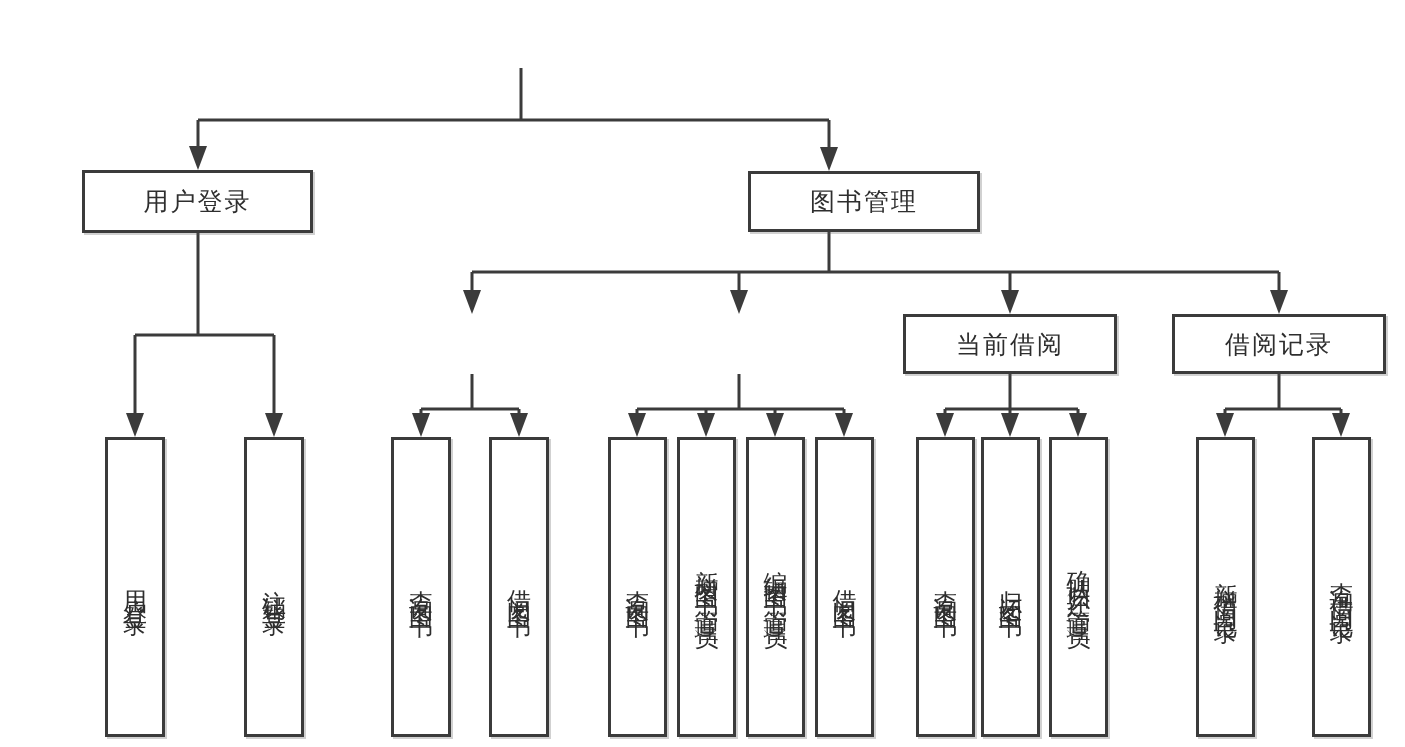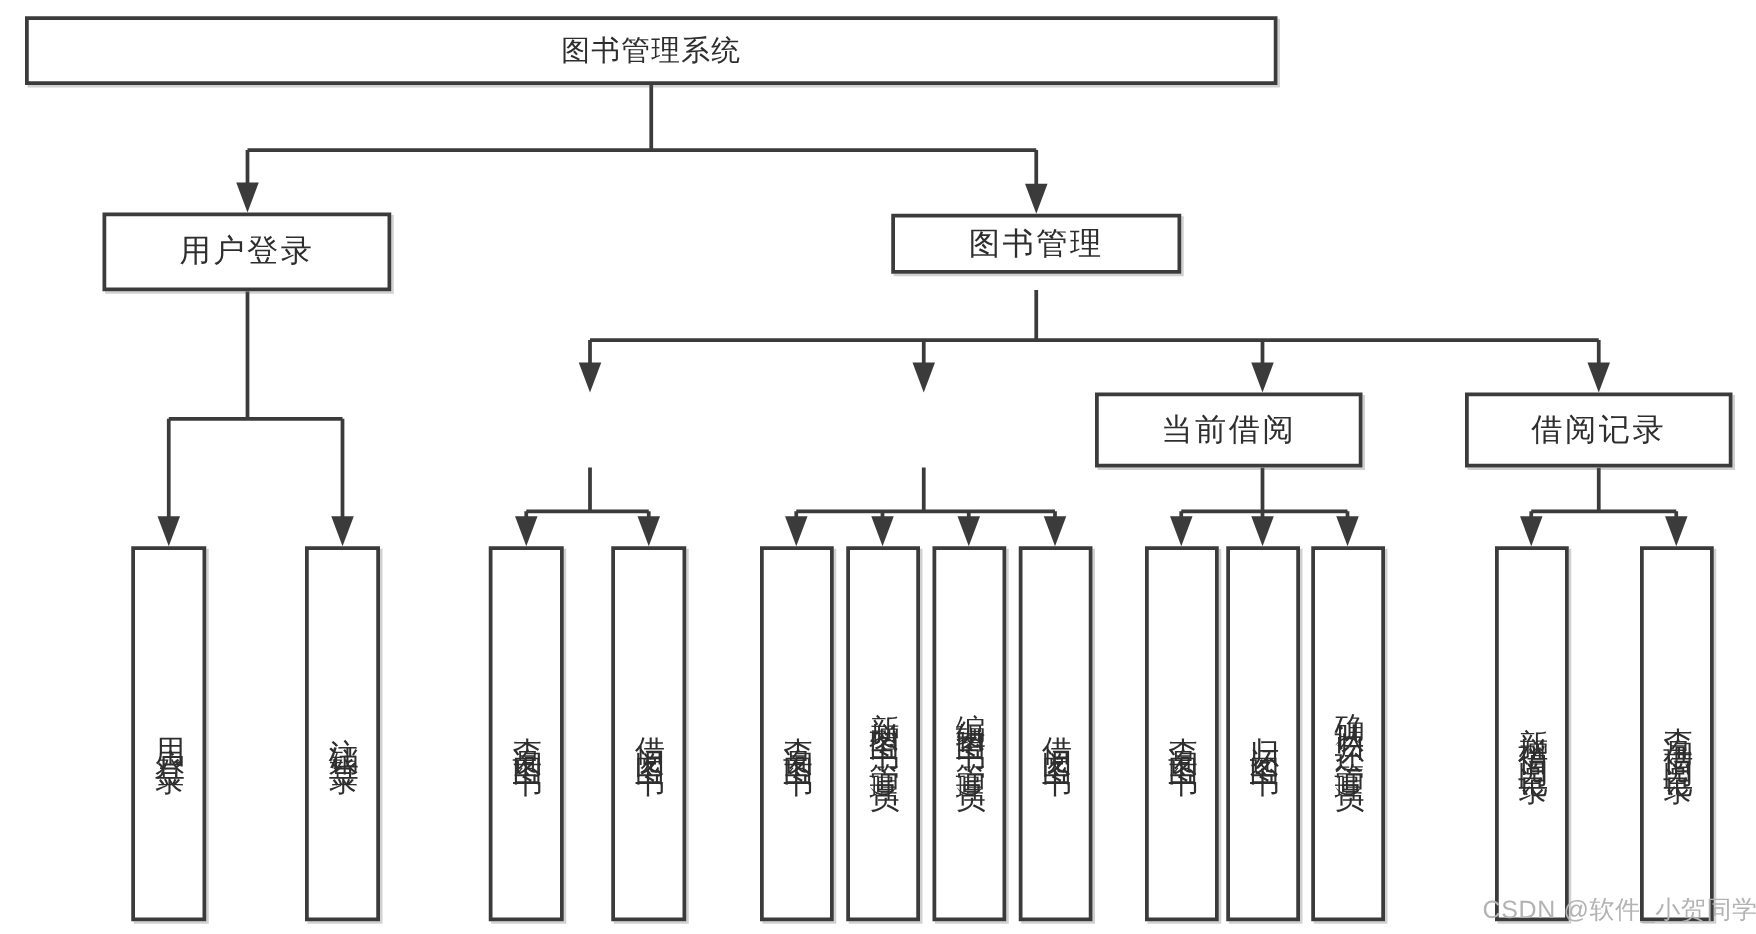--- a/index.html
+++ b/index.html
@@ -120,41 +120,39 @@
     <g>
       <path d="M1279 374 V409"></path>
       <path d="M1225 409 H1341"></path>
       <path d="M1225 409 V418"></path>
       <polygon points="1216,413 1234,413 1225,437"></polygon>
       <path d="M1341 409 V418"></path>
       <polygon points="1332,413 1350,413 1341,437"></polygon>
     </g>
   </svg>
 
-  <div class="box root-label" style="left:20px;top:13px;width:1002px;height:55px">图书管理系统</div>
 
   <div class="box h-label" style="left:82px;top:170px;width:231px;height:63px">用户登录</div>
-  <div class="box h-label" style="left:713px;top:171px;width:232px;height:48px">图书管理</div>
+  <div class="box h-label" style="left:748px;top:171px;width:232px;height:61px">图书管理</div>
 
-  <div class="box h-label" style="left:876px;top:314px;width:214px;height:60px">当前借阅</div>
+  <div class="box h-label" style="left:903px;top:314px;width:214px;height:60px">当前借阅</div>
   <div class="box h-label" style="left:1172px;top:314px;width:214px;height:60px">借阅记录</div>
 
   <div class="box leaf" style="left:105px;top:437px;width:60px;height:300px">用户登录</div>
   <div class="box leaf" style="left:244px;top:437px;width:60px;height:300px">注销登录</div>
 
   <div class="box leaf" style="left:391px;top:437px;width:60px;height:300px">查询图书</div>
   <div class="box leaf" style="left:489px;top:437px;width:60px;height:300px">借阅图书</div>
 
   <div class="box leaf" style="left:608px;top:437px;width:59px;height:300px">查询图书</div>
   <div class="box leaf" style="left:677px;top:437px;width:59px;height:300px">新增图书（管理员）</div>
   <div class="box leaf" style="left:746px;top:437px;width:59px;height:300px">编辑图书（管理员）</div>
   <div class="box leaf" style="left:815px;top:437px;width:59px;height:300px">借阅图书</div>
 
   <div class="box leaf" style="left:916px;top:437px;width:59px;height:300px">查询图书</div>
   <div class="box leaf" style="left:981px;top:437px;width:59px;height:300px">归还图书</div>
   <div class="box leaf" style="left:1049px;top:437px;width:59px;height:300px">确认归还（管理员）</div>
 
   <div class="box leaf" style="left:1196px;top:437px;width:59px;height:300px">新增借阅记录</div>
   <div class="box leaf" style="left:1312px;top:437px;width:59px;height:300px">查询借阅记录</div>
 
-  <div id="watermark">CSDN @软件_小贺同学</div>
 
 </div>
 
 </body></html>

